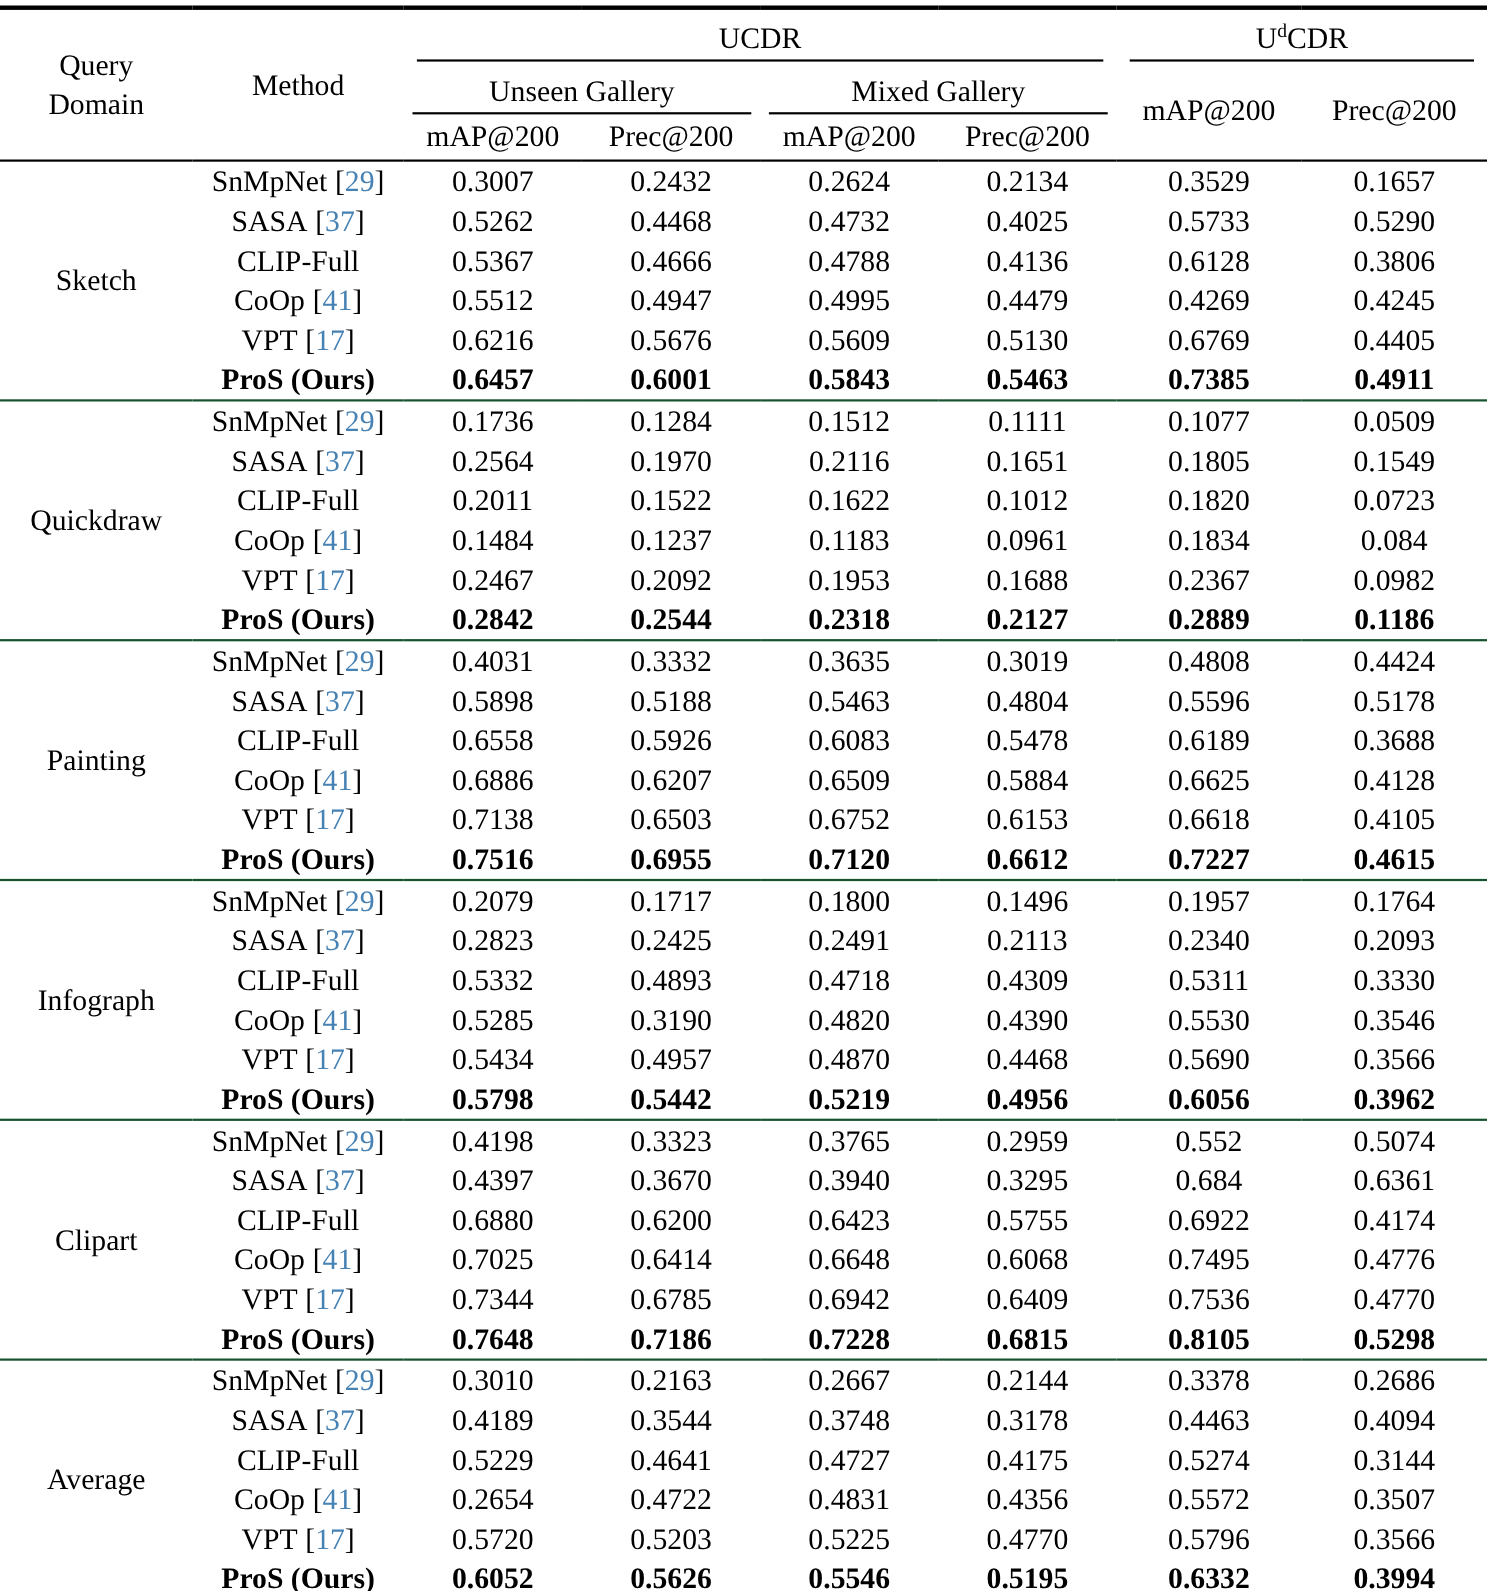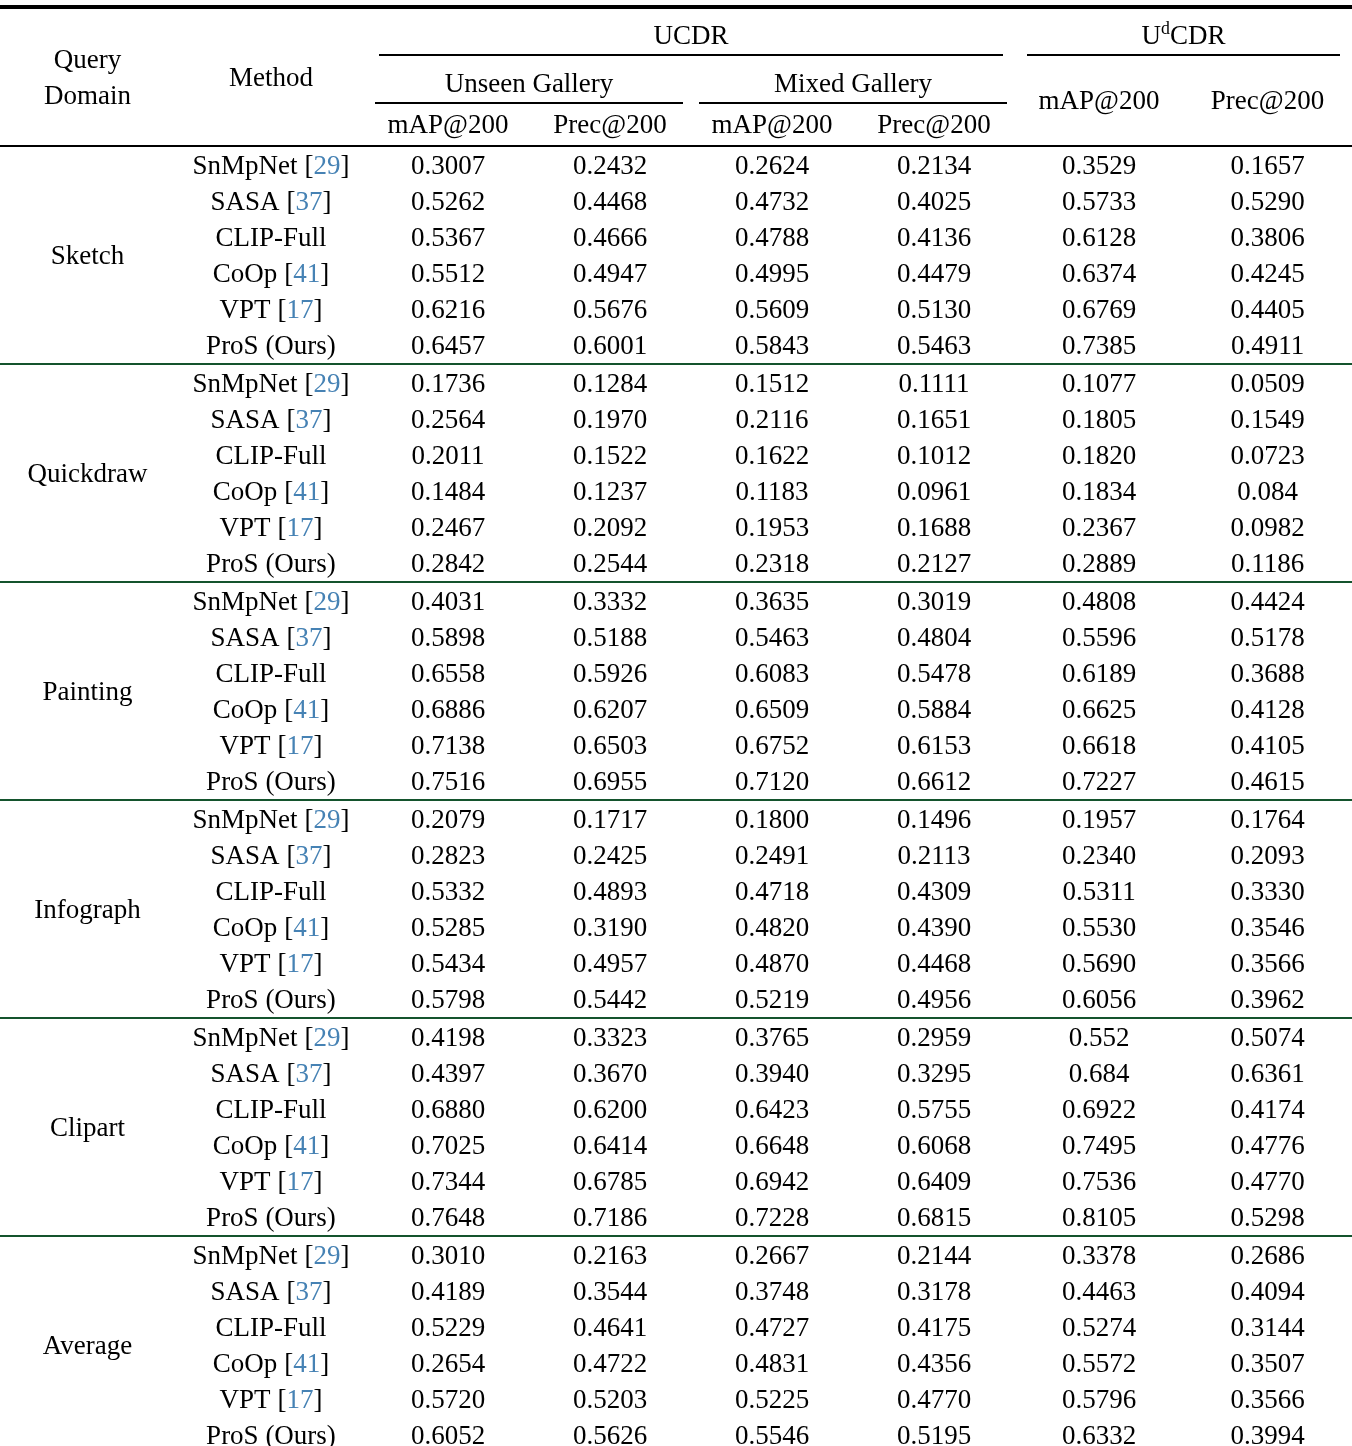--- a/index.html
+++ b/index.html
@@ -18,21 +18,21 @@
   .group-cell .glabel { line-height:38px; }
   .group-cell .grule { height:0; border-bottom:2px solid #000; }
   .grule.wide { margin:0 12px; }
   .grule.narrow { margin:0 8px; }
   .qd-inner { width:118px; margin:0 auto; line-height:36px; }
   sup { font-size:0.66em; }
   tbody td { height:36px; line-height:36px; vertical-align:middle; }
   tbody td.domain { line-height:34px;margin-left:32px; }
   tbody tr.block-start td { border-top:2px solid #14532d; }
   thead tr:last-child th, thead th[rowspan] { border-bottom:2px solid #000; }
-  tr.ours td, tr.ours .mname { font-weight:normal; }
+  tr.ours td, tr.ours .mname { font-weight:bold; }
   .copen { margin-left:7px; }
   .cite-num { color:#4682B4; }
 </style>
 </head>
 <body>
 
 <table class="paper-table">
   <colgroup>
     <col style="width:175px">
       <col style="width:192px">
@@ -111,21 +111,21 @@
         <td class="val">0.4136</td>
         <td class="val">0.6128</td>
         <td class="val">0.3806</td>
       </tr>
       <tr>
         <td class="method"><span class="mname">CoOp</span><span class="copen">[</span><span class="cite-num">41</span><span>]</span></td>
         <td class="val">0.5512</td>
         <td class="val">0.4947</td>
         <td class="val">0.4995</td>
         <td class="val">0.4479</td>
-        <td class="val">0.6374</td>
+        <td class="val">0.4269</td>
         <td class="val">0.4245</td>
       </tr>
       <tr>
         <td class="method"><span class="mname">VPT</span><span class="copen">[</span><span class="cite-num">17</span><span>]</span></td>
         <td class="val">0.6216</td>
         <td class="val">0.5676</td>
         <td class="val">0.5609</td>
         <td class="val">0.5130</td>
         <td class="val">0.6769</td>
         <td class="val">0.4405</td>

